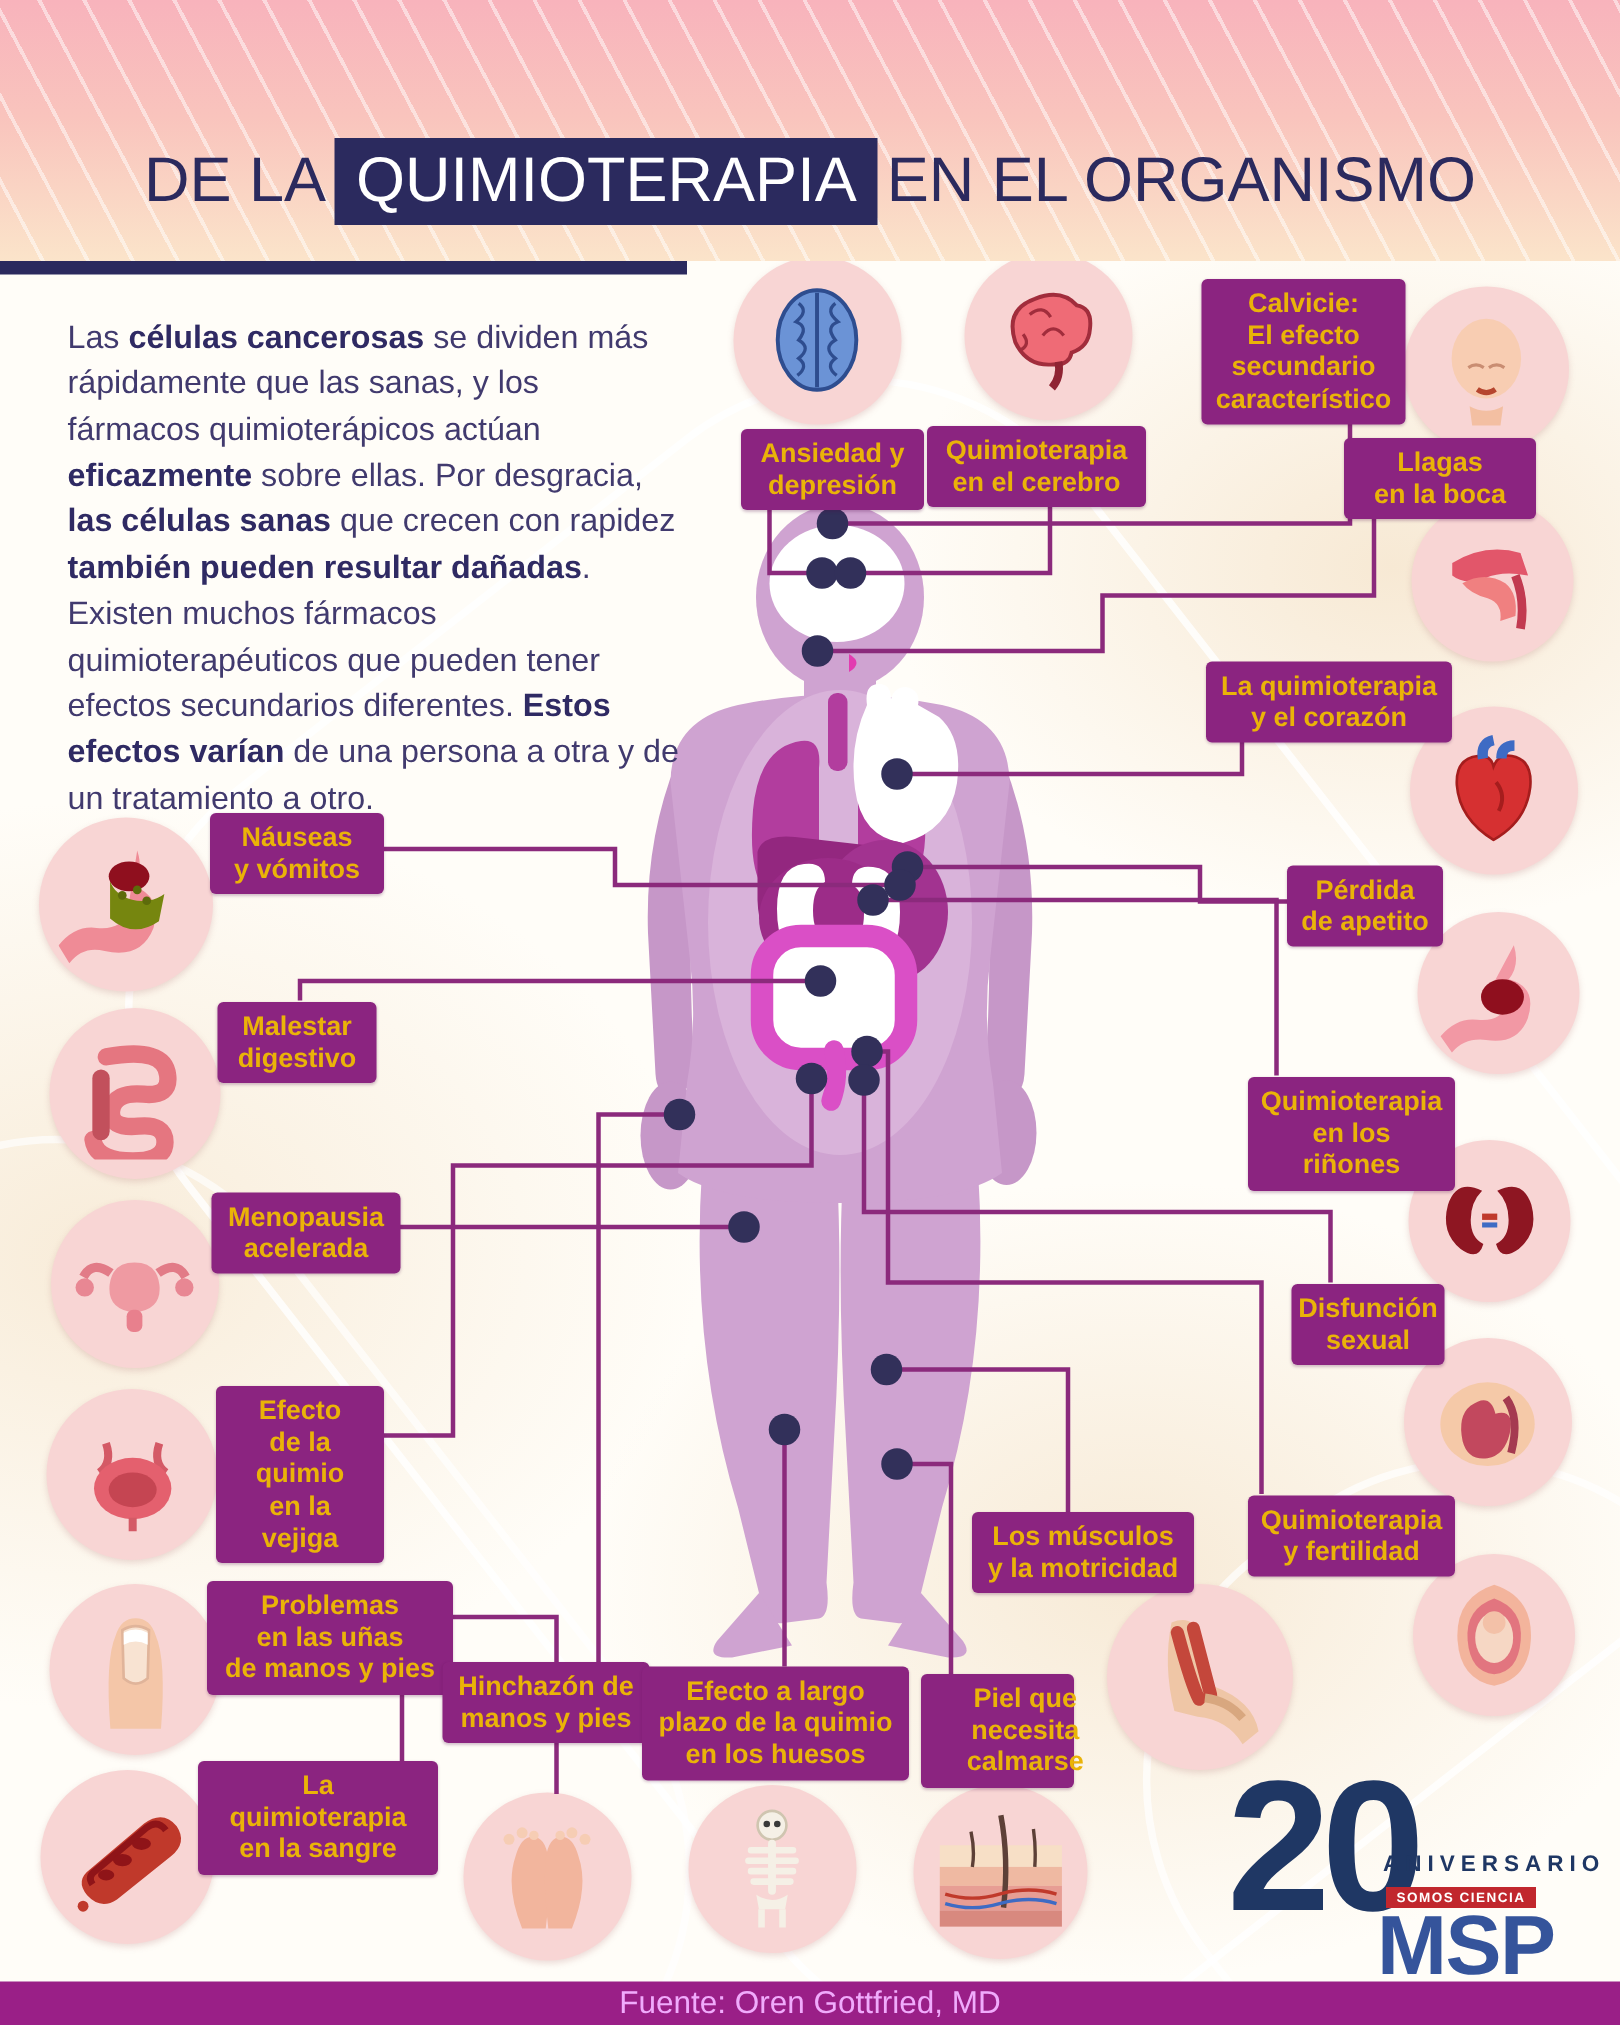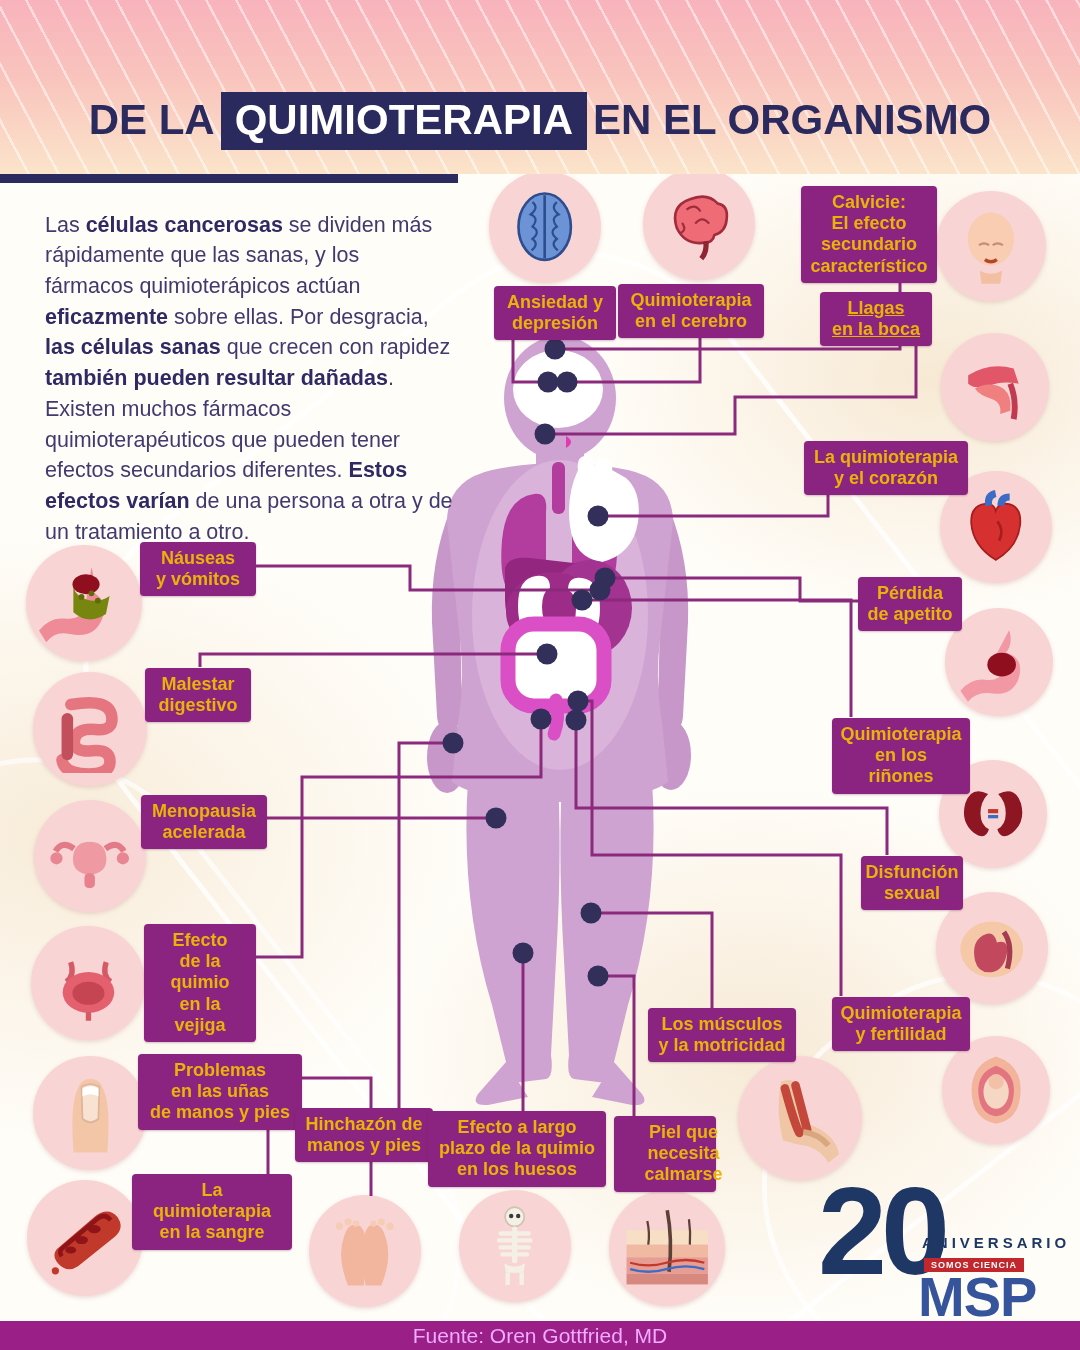--- a/index.html
+++ b/index.html
@@ -25,21 +25,21 @@
     background:
       repeating-linear-gradient(62deg, rgba(255,255,255,0) 0 24px, rgba(255,255,255,.5) 24px 26.5px),
       linear-gradient(180deg,#f8b3bc 0%,#f9c4bd 45%,#fbe4ca 100%);
   }
   #title1{
     position:absolute;left:0;top:16px;width:100%;text-align:center;
     font-size:67px;font-weight:800;letter-spacing:1px;color:var(--accent,#a03390);
   }
   #title2{
     position:absolute;left:0;top:92px;width:100%;text-align:center;
-    font-size:42px;font-weight:700;color:var(--navy,#2b2a5e);white-space:nowrap;
+    font-size:42px;font-weight:400;color:var(--navy,#2b2a5e);white-space:nowrap;
   }
   #title2 .hl{background:var(--navy,#2b2a5e);color:#fff;padding:4px 14px 6px;display:inline-block;margin:0 6px;}
   #header-underline{position:absolute;left:0;top:174px;width:458px;height:9px;background:var(--navy,#2b2a5e);}
 
   
   #intro{
     position:absolute;left:45px;top:188px;width:408px;
     font-size:21.5px;line-height:1.43;color:#413a6e;
   }
   #intro b{color:#2f2a63;}
@@ -334,21 +334,21 @@
 
   <div id="callouts">
       <div class="callout" style="left: 494px; top: 286px; width: 122px; min-height: 48px;">Ansiedad y
 depresión</div>
       <div class="callout" style="left: 618px; top: 284px; width: 146px; min-height: 49px;">Quimioterapia
 en el cerebro</div>
       <div class="callout" style="left: 801px; top: 186px; width: 136px; min-height: 84px;">Calvicie:
 El efecto
 secundario
 característico</div>
-      <div class="callout" style="left: 820px; top: 292px; width: 112px; min-height: 54px; text-decoration: underline;">Llagas
+      <div class="callout" style="left: 896px; top: 292px; width: 128px; min-height: 54px;">Llagas
 en la boca</div>
       <div class="callout" style="left: 804px; top: 441px; width: 164px; min-height: 50px;">La quimioterapia
 y el corazón</div>
       <div class="callout" style="left: 858px; top: 577px; width: 104px; min-height: 52px;">Pérdida
 de apetito</div>
       <div class="callout" style="left: 832px; top: 718px; width: 138px; min-height: 50px;">Quimioterapia
 en los riñones</div>
       <div class="callout" style="left: 861px; top: 856px; width: 102px; min-height: 52px;">Disfunción
 sexual</div>
       <div class="callout" style="left: 832px; top: 997px; width: 138px; min-height: 52px;">Quimioterapia

